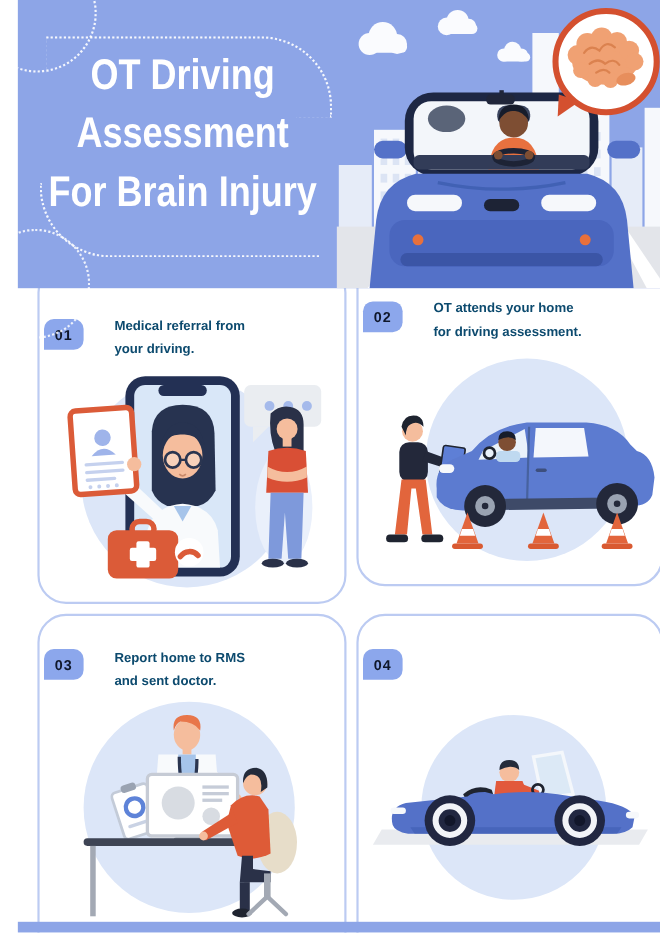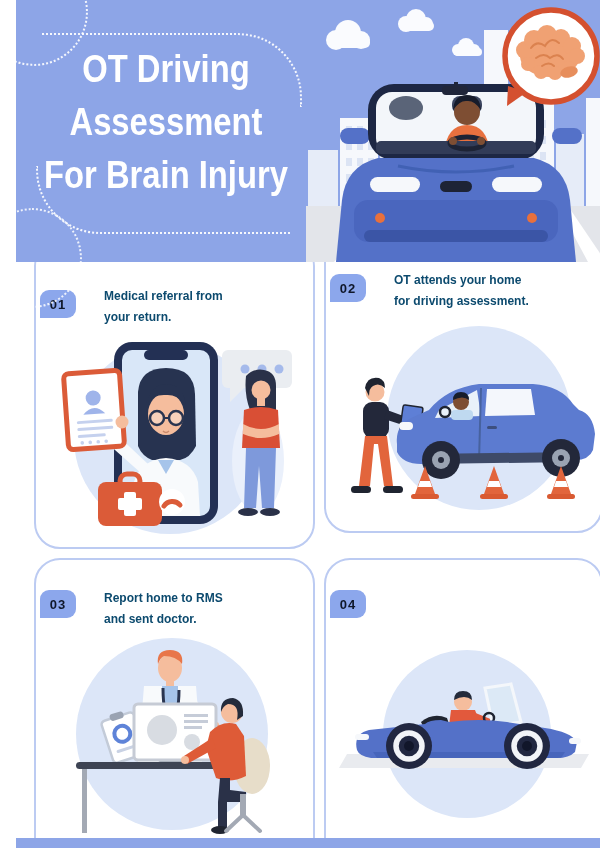--- a/index.html
+++ b/index.html
@@ -191,21 +191,21 @@
           <path d="M236,66 q7,-5 12,0"></path>
         </g>
       </g>
     </svg>
   </header>
 
   <section class="card row1" id="card1">
     <span class="badge">01</span>
     <h2 class="step-text">
       <span>Medical referral from</span>
-      <span>your return.</span>
+      <span>your driving.</span>
     </h2>
     <svg class="art" width="270" height="212" viewBox="0 0 270 212">
       <circle cx="130" cy="112" r="96" fill="#DCE6F8"></circle>
       <ellipse cx="218" cy="135" rx="26" ry="52" fill="#EAF0FB"></ellipse>
       <g>
         <rect x="182" y="24" width="70" height="38" rx="6" fill="#EAEDF1"></rect>
         <path d="M190,62 L190,76 L204,62 Z" fill="#EAEDF1"></path>
         <circle cx="205" cy="43" r="4.5" fill="#A5BAEB"></circle>
           <circle cx="222" cy="43" r="4.5" fill="#A5BAEB"></circle>
           <circle cx="239" cy="43" r="4.5" fill="#A5BAEB"></circle>

